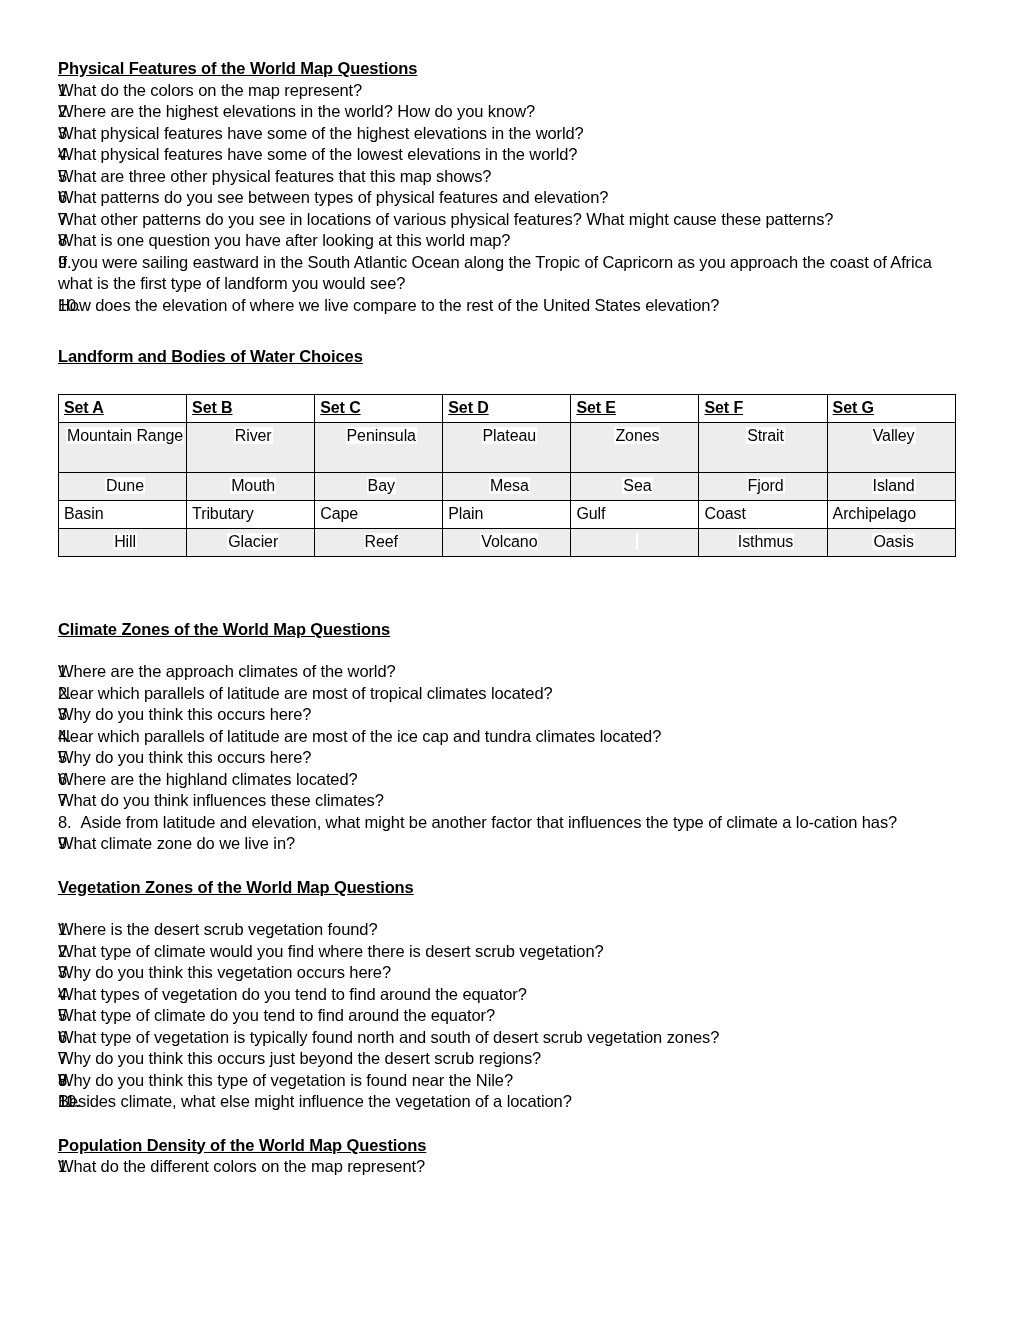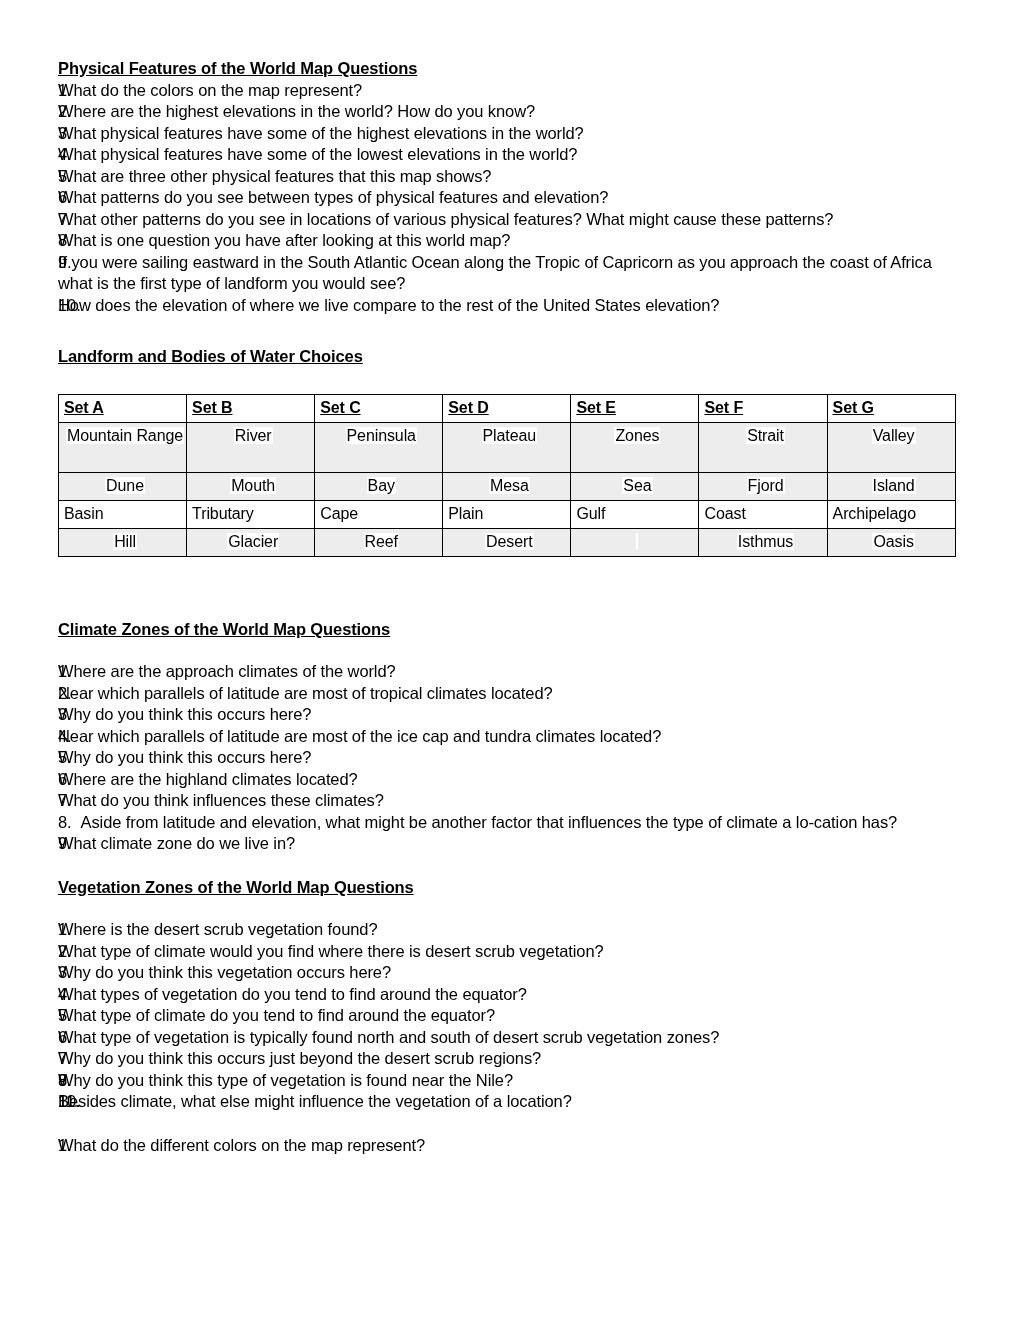--- a/index.html
+++ b/index.html
@@ -212,21 +212,21 @@
           <td>Cape</td>
           <td>Plain</td>
           <td>Gulf</td>
           <td>Coast</td>
           <td>Archipelago</td>
         </tr>
         <tr class="shaded">
           <td><span class="cellspan">Hill</span></td>
           <td><span class="cellspan">Glacier</span></td>
           <td><span class="cellspan">Reef</span></td>
-          <td><span class="cellspan">Desert</span></td>
+          <td><span class="cellspan">Volcano</span></td>
           <td><span class="cellspan"></span></td>
           <td><span class="cellspan">Isthmus</span></td>
           <td><span class="cellspan">Oasis</span></td>
         </tr>
       </tbody>
     </table>
   </div>
 
   <div class="spacer-40"></div>
   <div class="spacer-22"></div>
@@ -263,18 +263,19 @@
       <li><span class="num">8.</span></li>
       <li><span class="num">9.</span><span>Why do you think this type of vegetation is found near the Nile?</span></li>
       <li><span class="num">10.</span></li>
       <li><span class="num">11.</span><span>Besides climate, what else might influence the vegetation of a location?</span></li>
     </ol>
   </div>
 
   <div class="spacer-22"></div>
 
   <div>
+    <div class="section-heading">Population Density of the World Map Questions</div>
     <ol class="qlist indent">
       <li><span class="num">1.</span><span>What do the different colors on the map represent?</span></li>
     </ol>
   </div>
 
 </div>
 
 </body></html>

